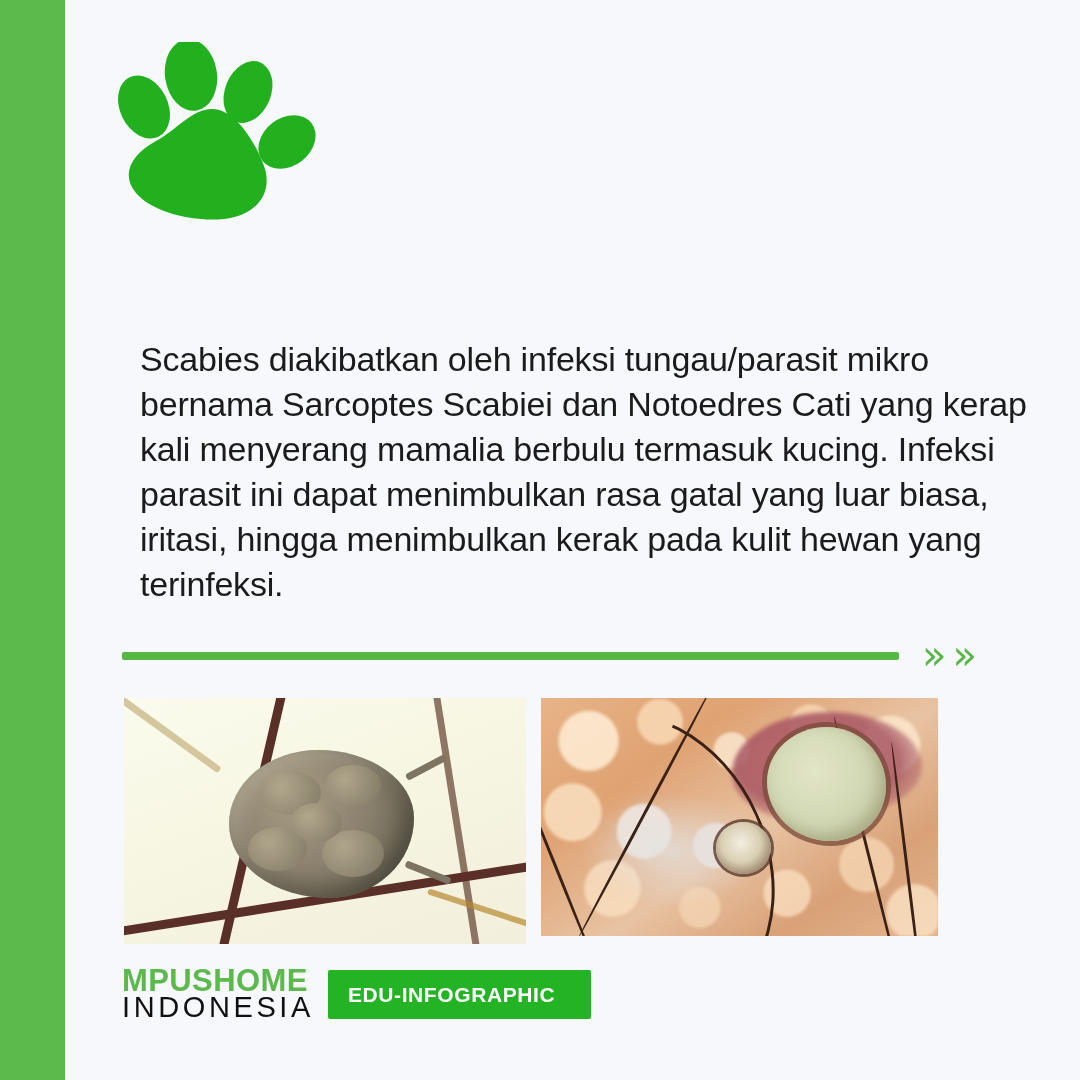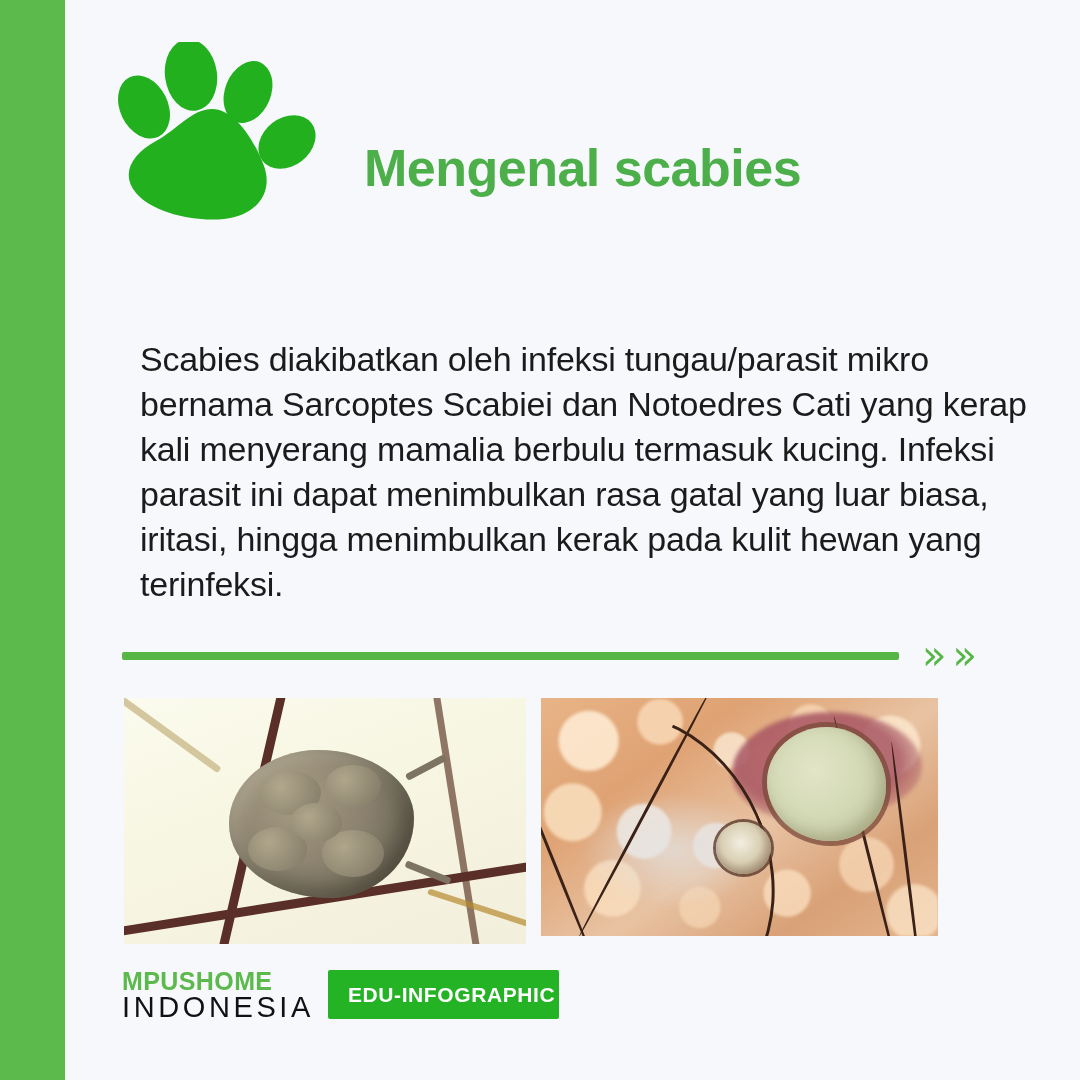--- a/index.html
+++ b/index.html
@@ -257,40 +257,40 @@
     display: flex;
     align-items: center;
   }
   .brand {
     display: flex;
     flex-direction: column;
     justify-content: center;
     margin-right: 14px;
   }
   .brand-top {
-    font-size: 25px;
+    font-size: 31px;
     font-weight: 700;
     color: #5cb94c;
     letter-spacing: 0.4px;
     line-height: 26px;
   }
   .brand-bottom {
     font-size: 29px;
     font-weight: 400;
     color: #111111;
     letter-spacing: 3.6px;
     line-height: 26px;
   }
   .badge {
     background: #24b324;
     color: #ffffff;
     font-size: 21px;
     font-weight: 700;
     letter-spacing: 0.6px;
-    padding: 13px 4px 12px 20px;
+    padding: 13px 36px 12px 20px;
     border-radius: 2px;
     white-space: nowrap;
   }
 </style>
 </head>
 <body>
 
 <div class="canvas">
 
   <div class="side-bar"></div>
@@ -300,21 +300,20 @@
       <svg width="212" height="180" viewBox="0 0 212 180" xmlns="http://www.w3.org/2000/svg">
         <g fill="#22b01e">
           <ellipse cx="79" cy="33" rx="26" ry="36" transform="rotate(-8 79 33)"></ellipse>
           <ellipse cx="32" cy="65" rx="24" ry="33" transform="rotate(-26 32 65)"></ellipse>
           <ellipse cx="136" cy="50" rx="23" ry="32" transform="rotate(22 136 50)"></ellipse>
           <ellipse cx="175" cy="100" rx="24" ry="31" transform="rotate(52 175 100)"></ellipse>
           <path d="M100 67 C122 67 142 97 152 124 C162 152 143 174 112 177 C80 180 40 170 24 151 C8 132 20 112 44 99 C66 87 80 67 100 67 Z"></path>
         </g>
       </svg>
     </div>
-    <div class="title">Mengenal scabies</div>
   </div>
 
   <div class="body-copy">Scabies diakibatkan oleh infeksi tungau/parasit mikro bernama Sarcoptes Scabiei dan Notoedres Cati yang kerap kali menyerang mamalia berbulu termasuk kucing. Infeksi parasit ini dapat menimbulkan rasa gatal yang luar biasa, iritasi, hingga menimbulkan kerak pada kulit hewan yang terinfeksi.</div>
 
   <div class="divider-row">
     <div class="divider-line"></div>
     <div class="chevrons">
       <span class="chev">»</span>
       <span class="chev">»</span>
     </div>

